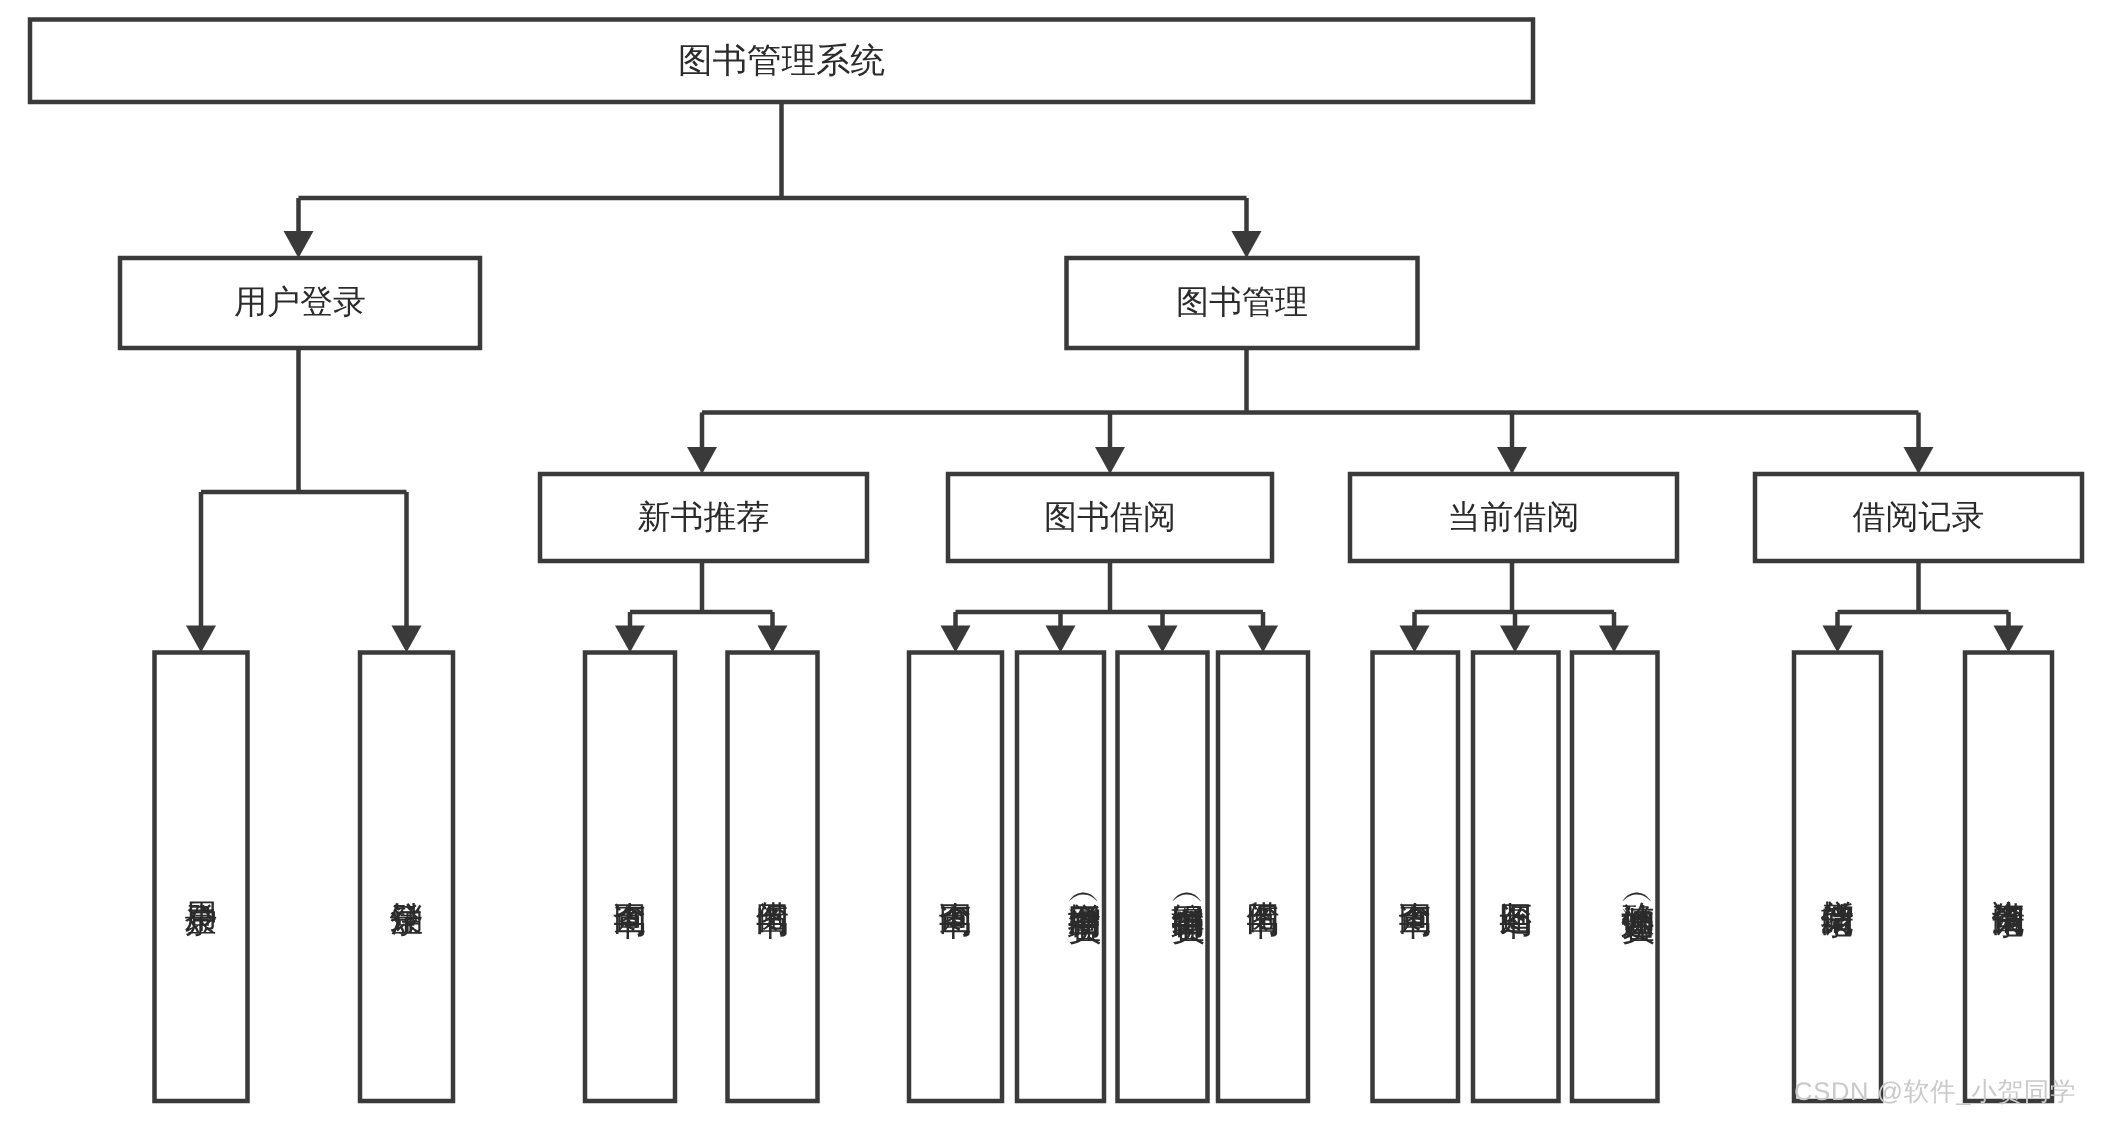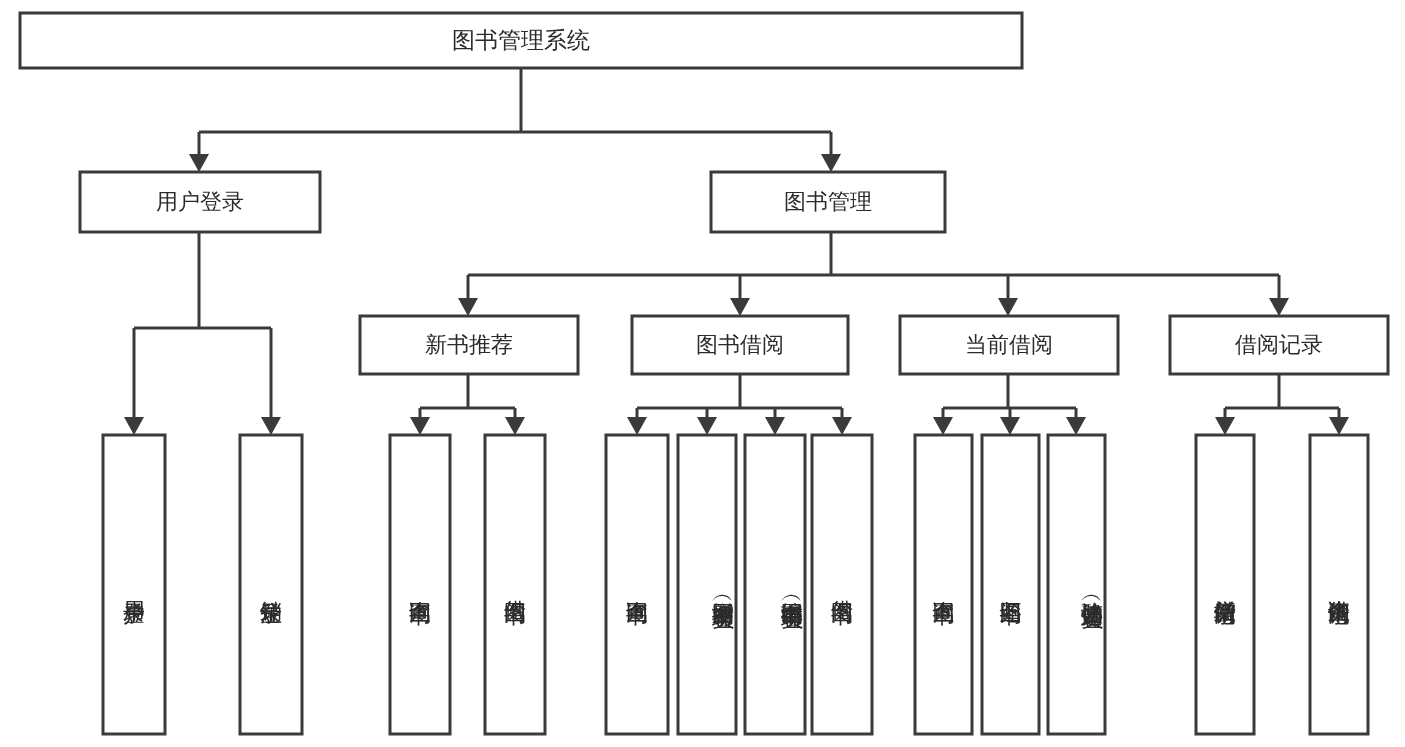--- a/index.html
+++ b/index.html
@@ -187,14 +187,15 @@
   <div class="leaf-label-wrap center" style="left:915px;top:435px;width:57px;height:299px;">查询图书</div>
 
   <div class="leaf-label-wrap center" style="left:982px;top:435px;width:57px;height:299px;">归还图书</div>
 
   <div class="leaf-label-wrap" style="left:1048px;top:443px;width:57px;height:291px;">确认归还（管理员）</div>
 
   <div class="leaf-label-wrap center" style="left:1196px;top:435px;width:58px;height:299px;">新增借阅记录</div>
 
   <div class="leaf-label-wrap center" style="left:1310px;top:435px;width:58px;height:299px;">查询借阅记录</div>
 
+  <div class="watermark" style="left:1196px;top:716px;">CSDN @软件_小贺同学</div>
 
 </div>
 
 </body></html>

